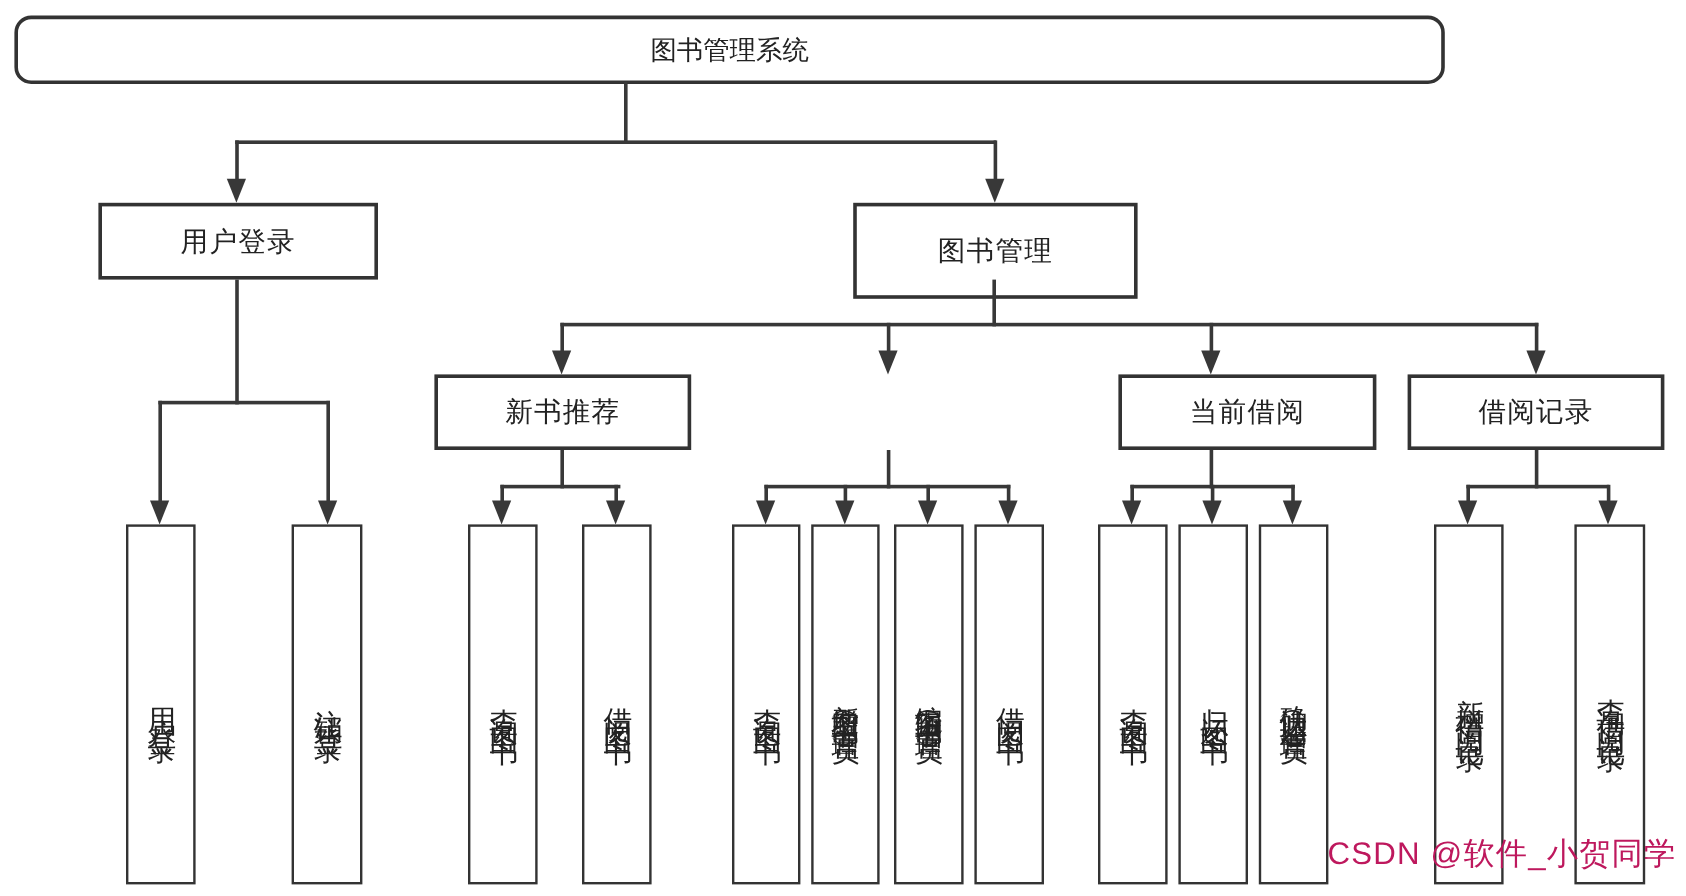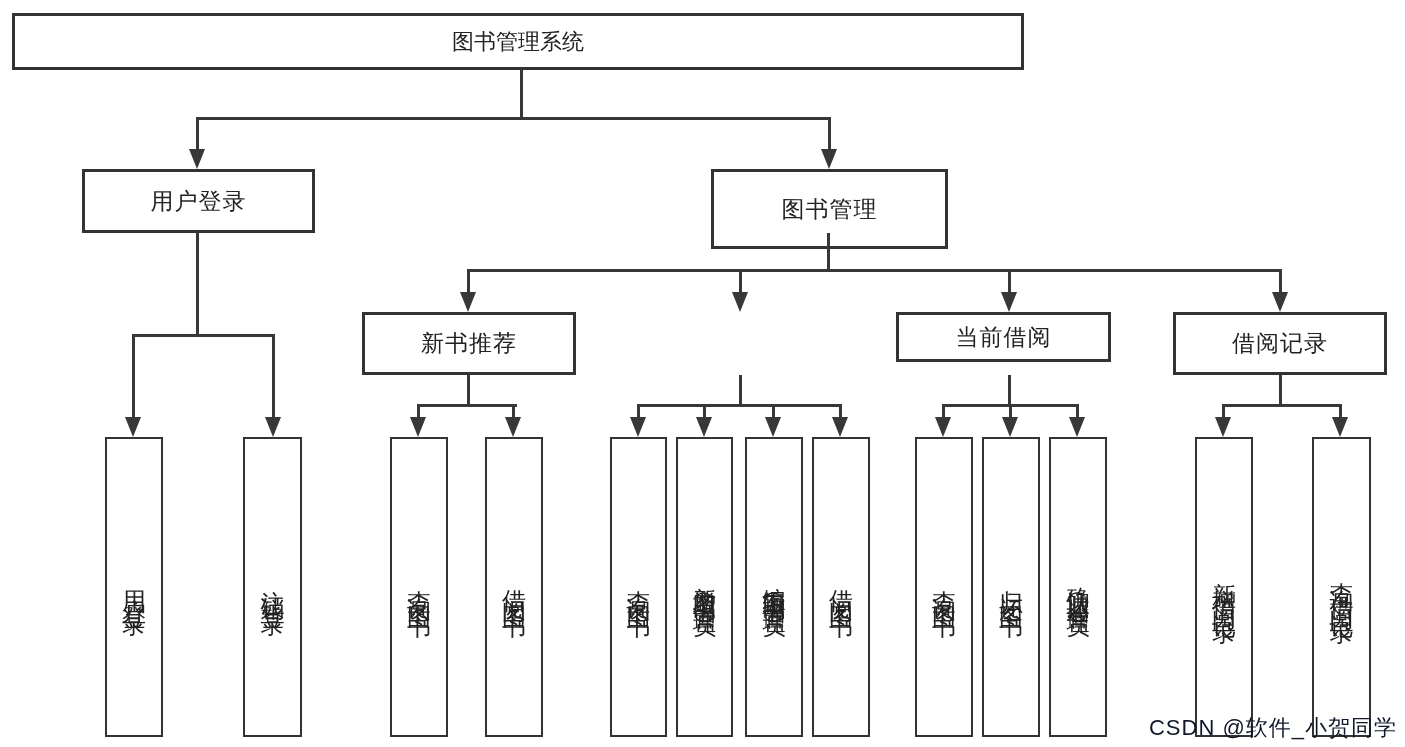--- a/index.html
+++ b/index.html
@@ -59,33 +59,33 @@
     width: 0;
     height: 0;
     border-left: 8px solid transparent;
     border-right: 8px solid transparent;
     border-top: 20px solid #383838;
   }
   
   .watermark {
     position: absolute;
     right: 8px;
-    bottom: 4px;
-    font-size: 22px;
-    color: #0f172a;
+    bottom: 18px;
+    font-size: 26px;
+    color: #be185d;
     z-index: 10;
     letter-spacing: 1px;
   }
 </style>
 </head>
 <body>
 
 <div id="canvas">
 
-  <div class="box root-box" style="left:12px; top:13px; width:1012px; height:57px;">
+  <div class="box root-box" style="left:12px; top:13px; width:1192px; height:57px;border-radius:14px;">
     <span>图书管理系统</span>
   </div>
 
   <div class="vl" style="left:520px; top:68px;  height:51px;"></div>
   <div class="hl" style="left:196px; top:117px; width:634px;"></div>
   <div class="vl" style="left:196px; top:117px; height:34px;"></div>
   <div class="arw" style="left:189px; top:149px;"></div>
   <div class="vl" style="left:828px; top:117px; height:34px;"></div>
   <div class="arw" style="left:821px; top:149px;"></div>
 
@@ -110,21 +110,21 @@
   <div class="vl" style="left:739px;  top:269px; height:25px;"></div>
   <div class="arw" style="left:732px;  top:292px;"></div>
   <div class="vl" style="left:1008px; top:269px; height:25px;"></div>
   <div class="arw" style="left:1001px; top:292px;"></div>
   <div class="vl" style="left:1279px; top:269px; height:25px;"></div>
   <div class="arw" style="left:1272px; top:292px;"></div>
 
   <div class="box h-box" style="left:362px; top:312px; width:214px; height:63px;">
     <span>新书推荐</span>
   </div>
-  <div class="box h-box" style="left:896px; top:312px; width:215px; height:50px;">
+  <div class="box h-box" style="left:932px; top:312px; width:215px; height:63px;">
     <span>当前借阅</span>
   </div>
   <div class="box h-box" style="left:1173px; top:312px; width:214px; height:63px;">
     <span>借阅记录</span>
   </div>
 
   <div class="vl" style="left:467px; top:375px; height:32px;"></div>
   <div class="hl" style="left:417px; top:404px; width:100px;"></div>
   <div class="vl" style="left:417px; top:404px; height:15px;"></div>
   <div class="arw" style="left:410px; top:417px;"></div>

